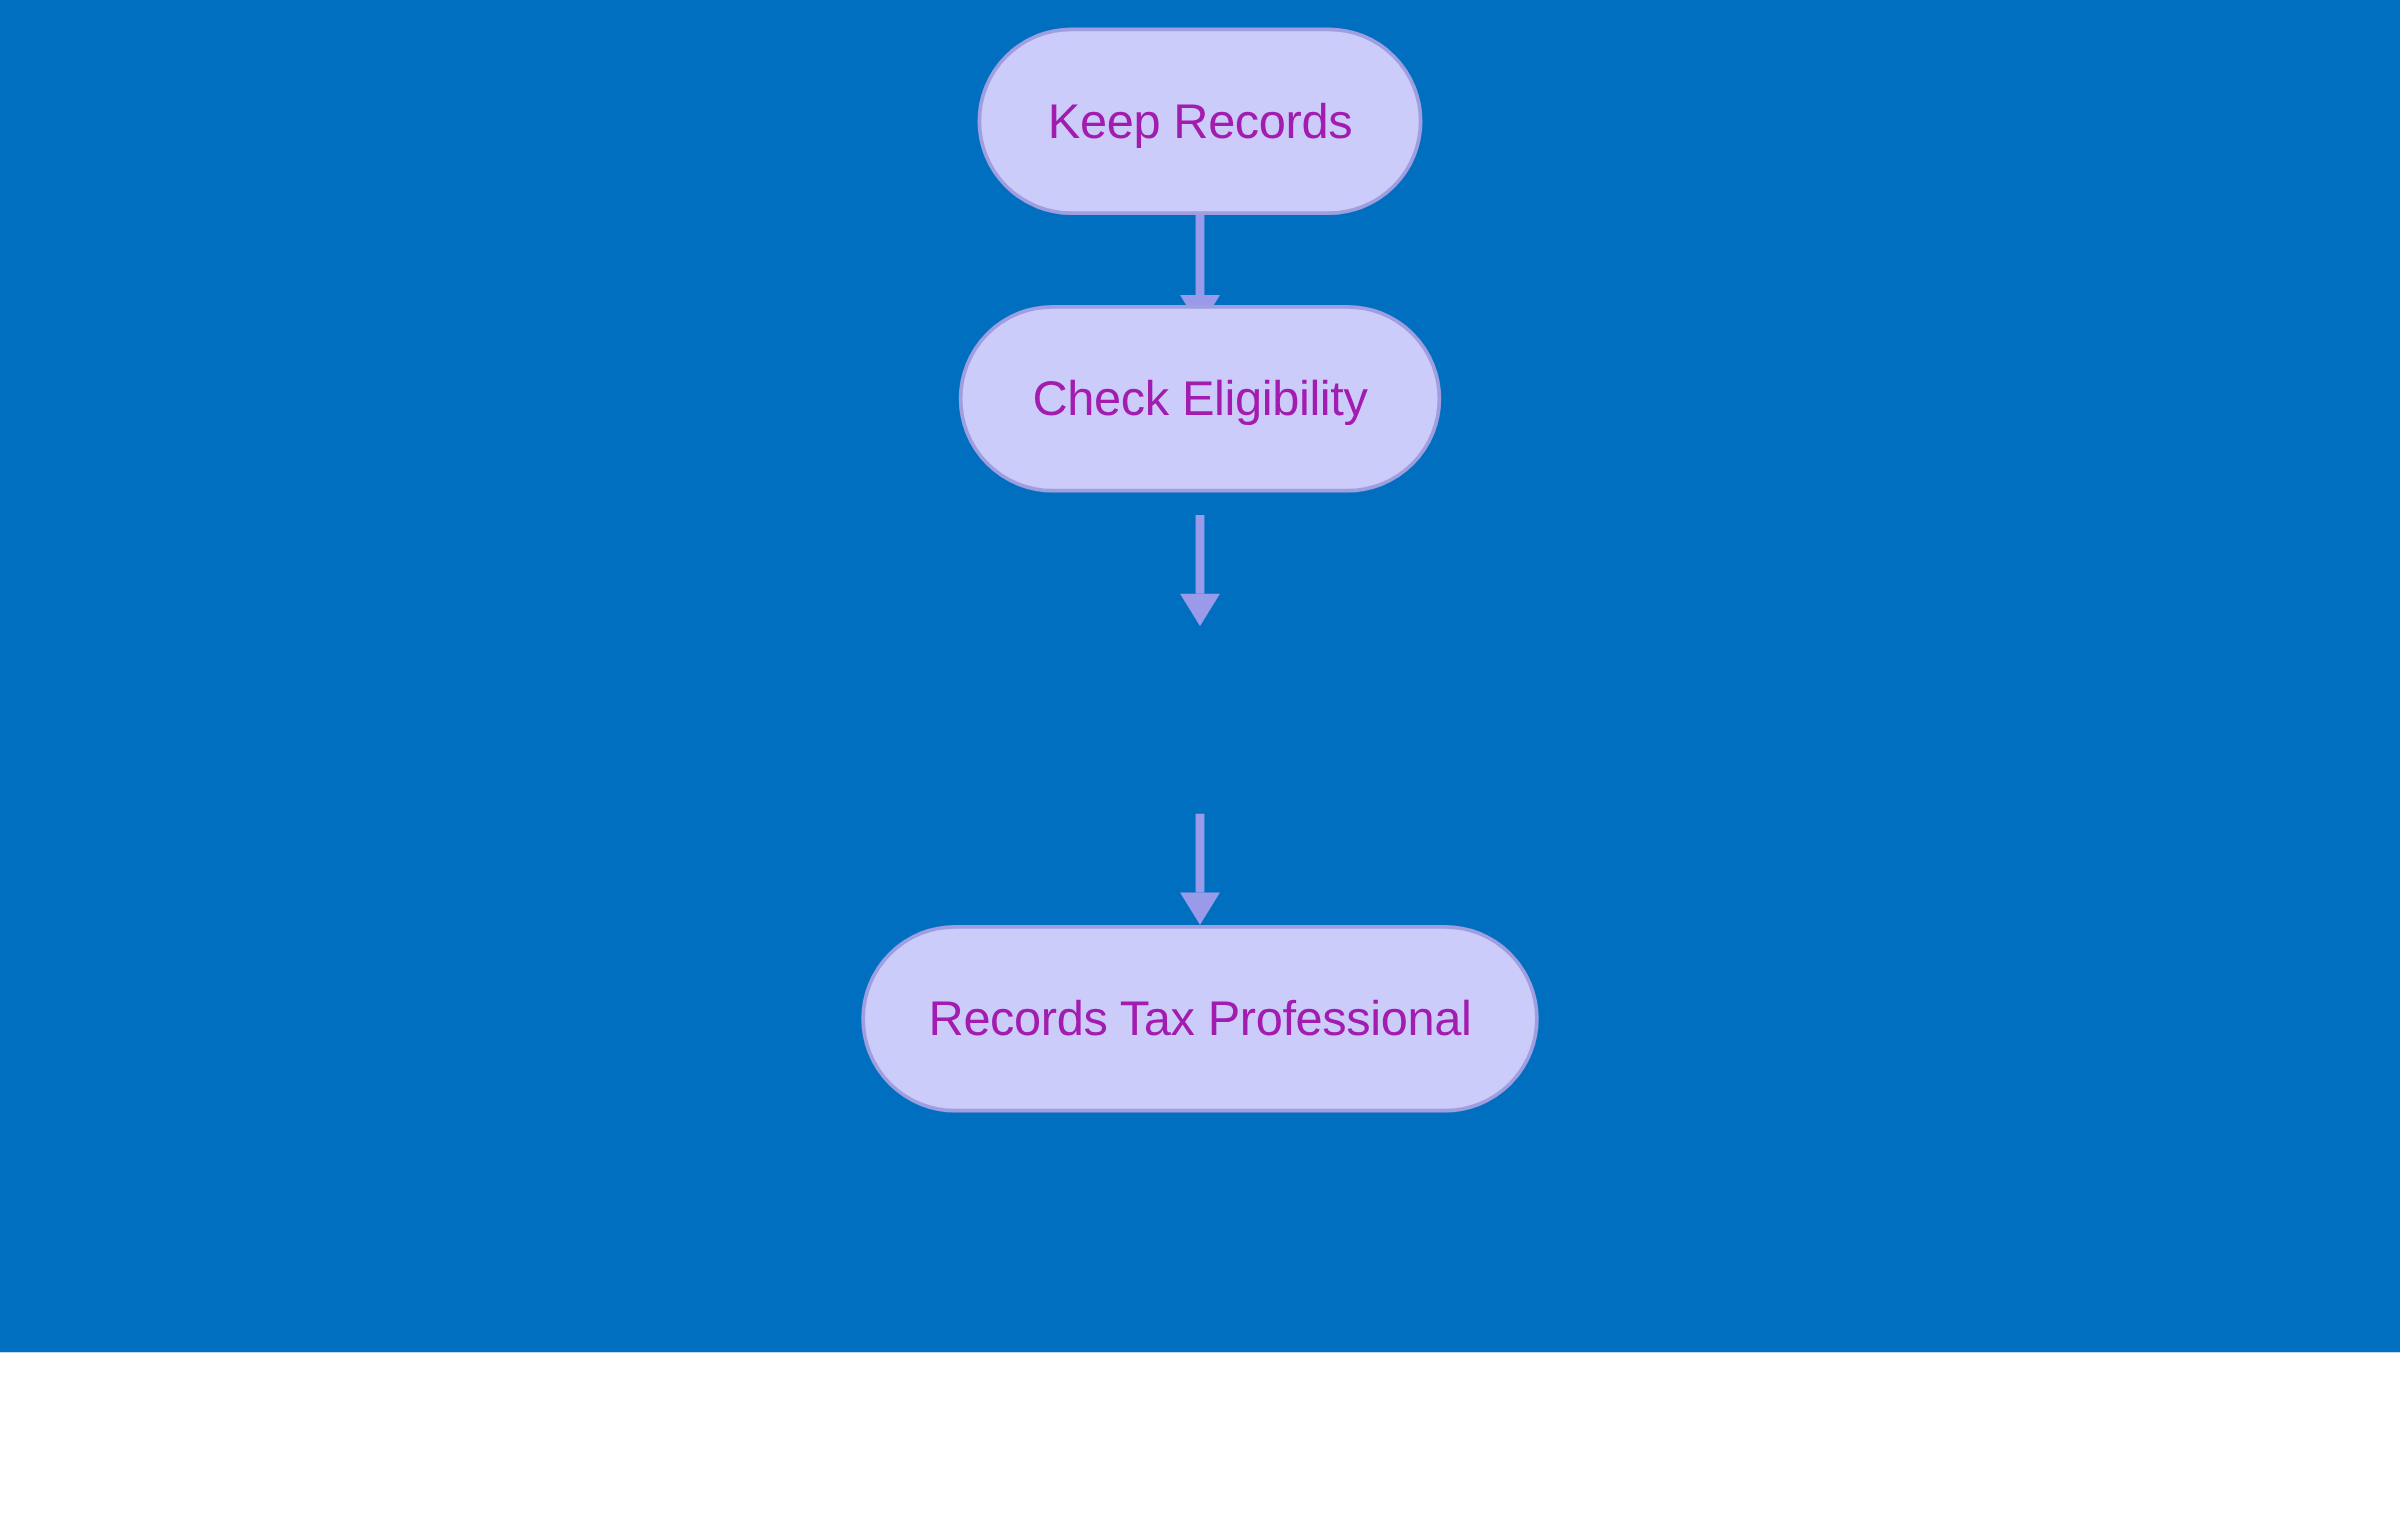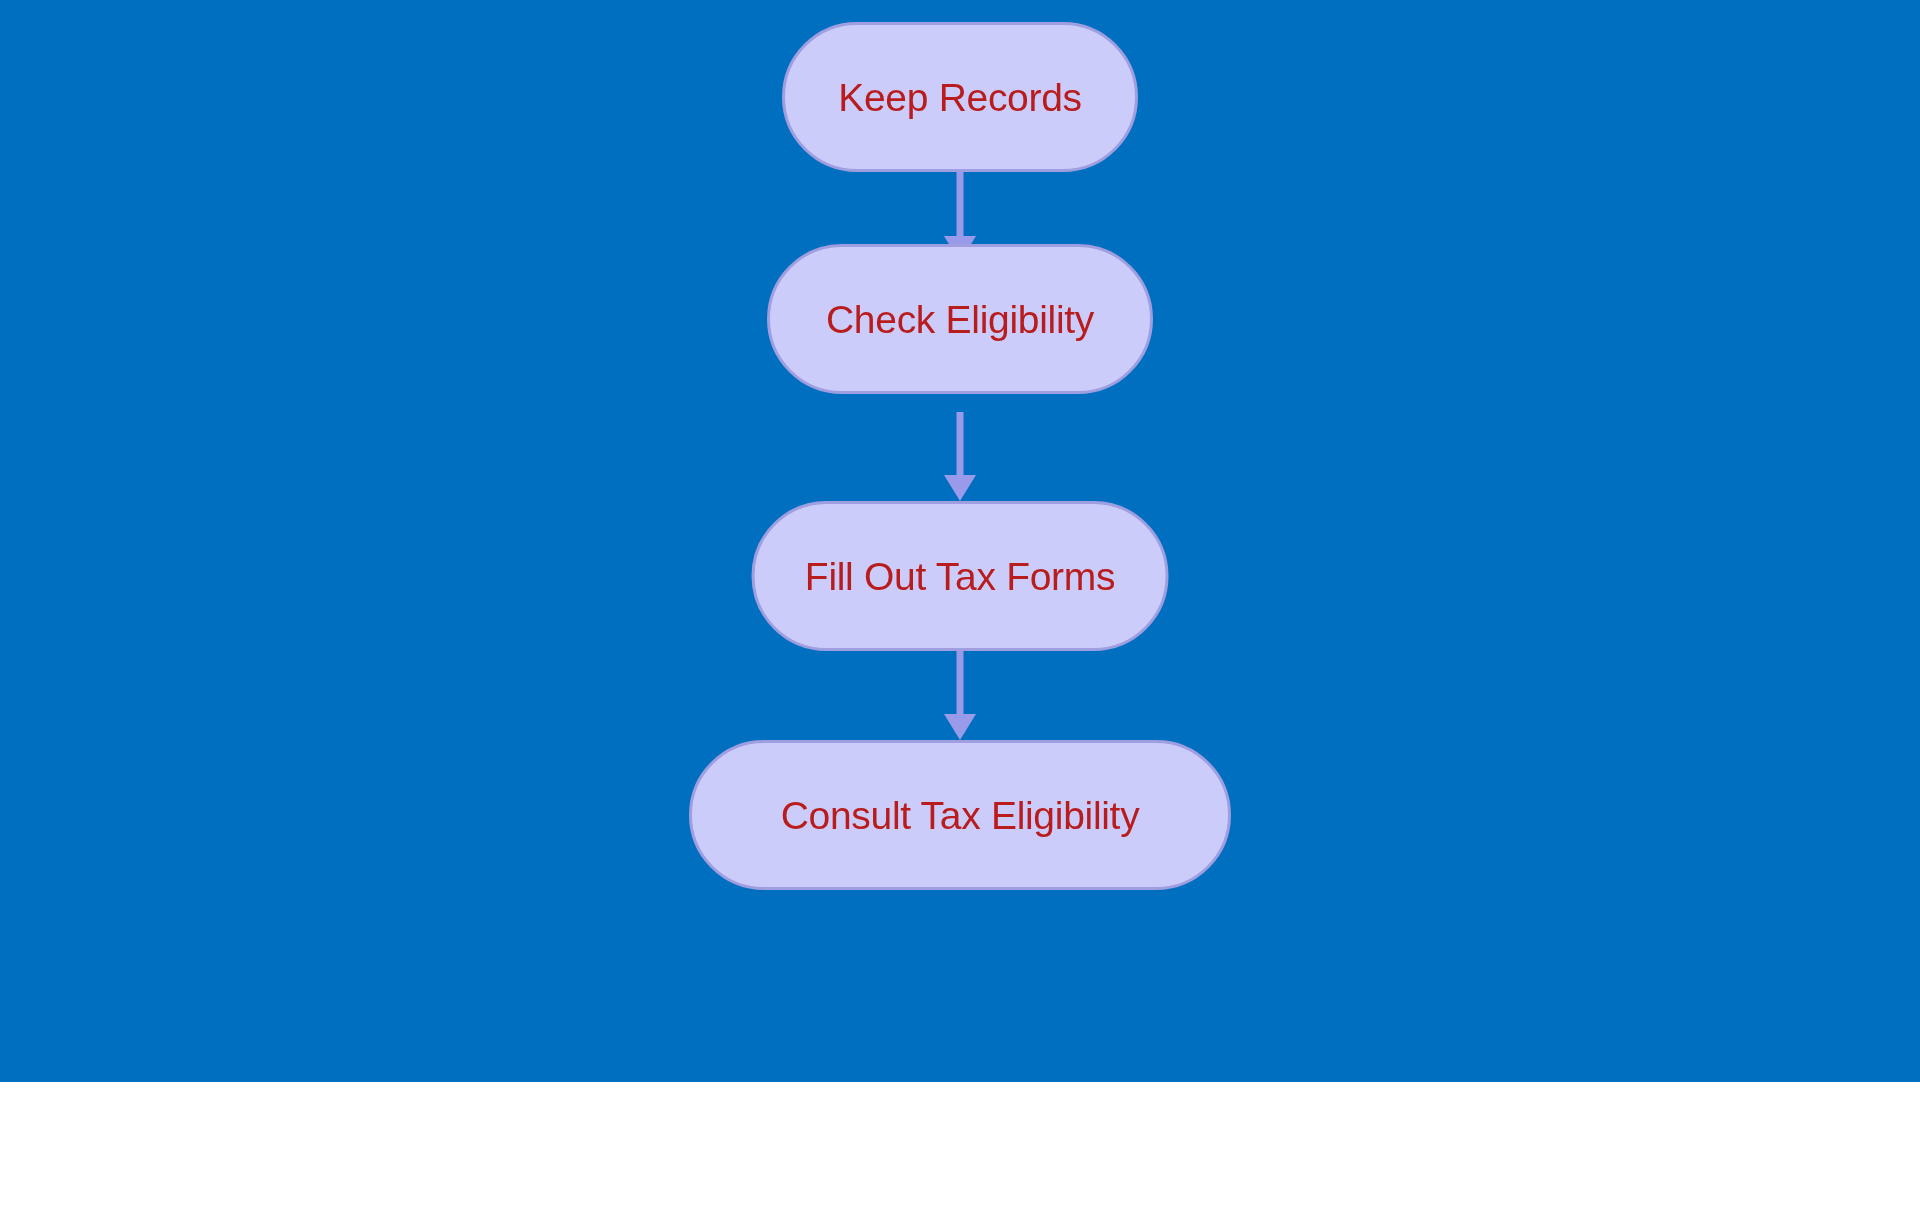--- a/index.html
+++ b/index.html
@@ -41,21 +41,21 @@
     height: 150px;
     background: #ccccfa;
     border: 3px solid #9e9ee0;
     border-radius: 75px;
     display: flex;
     align-items: center;
     justify-content: center;
     transform: translateX(-50%);
   }
   .node-label {
-    color: #b91c1c;
+    color: #a21caf;
     font-size: 39px;
     font-weight: 400;
     letter-spacing: -0.3px;
     white-space: nowrap;
     line-height: 1;
   }
 
   #node-0 { left: 960px; top: 22px;  width: 356px; }
   #node-1 { left: 960px; top: 244px; width: 386px; }
   #node-2 { left: 960px; top: 501px; width: 417px; }
@@ -126,31 +126,28 @@
 
     <div class="node" id="node-1">
       <span class="node-label">Check Eligibility</span>
     </div>
 
     <div class="connector" id="conn-1">
       <div class="stem"></div>
       <div class="head"></div>
     </div>
 
-    <div class="node" id="node-2">
-      <span class="node-label">Fill Out Tax Forms</span>
-    </div>
 
     <div class="connector" id="conn-2">
       <div class="stem"></div>
       <div class="head"></div>
     </div>
 
     <div class="node" id="node-3">
-      <span class="node-label">Consult Tax Eligibility</span>
+      <span class="node-label">Records Tax Professional</span>
     </div>
 
   </div>
 </div>
 
 <div id="footer-bar">
   
 </div>
 
 </body></html>

